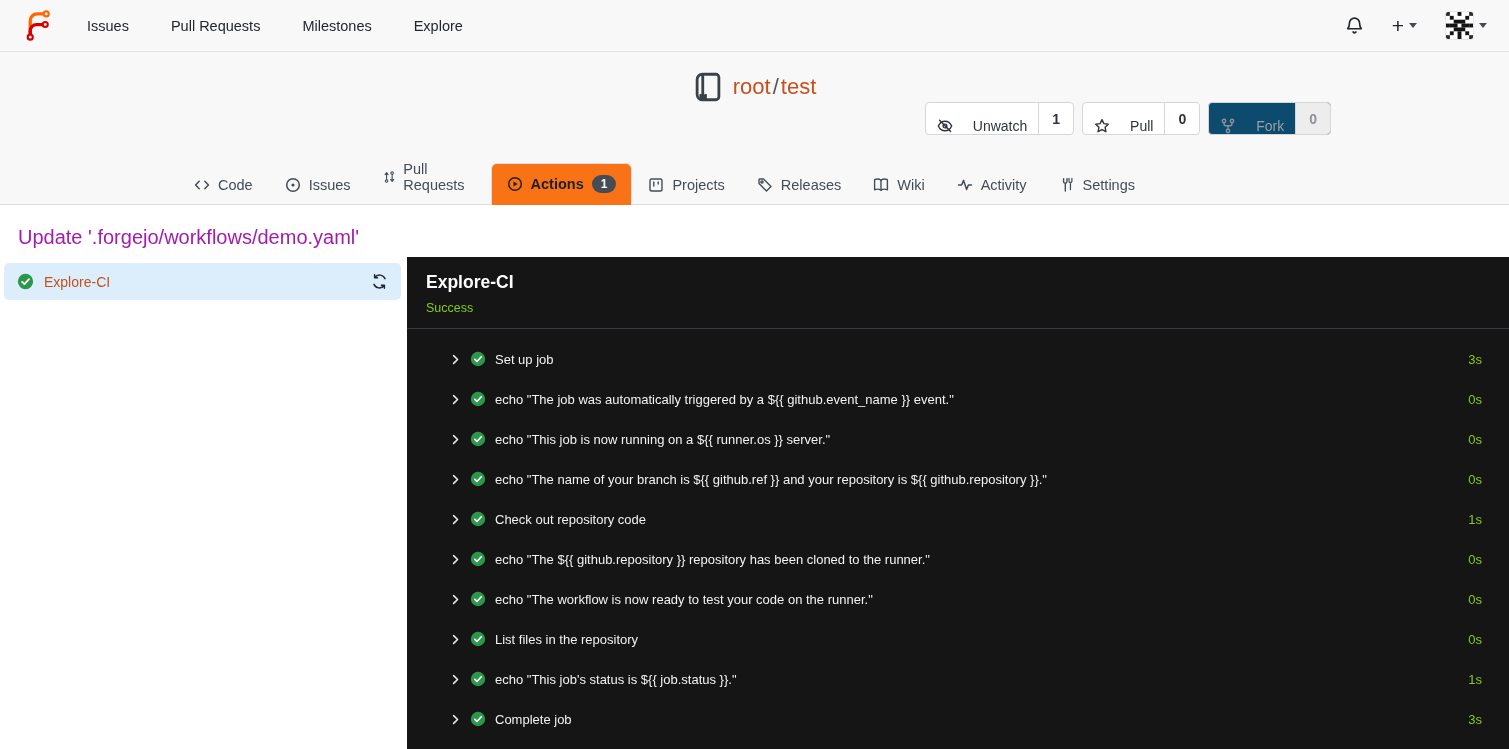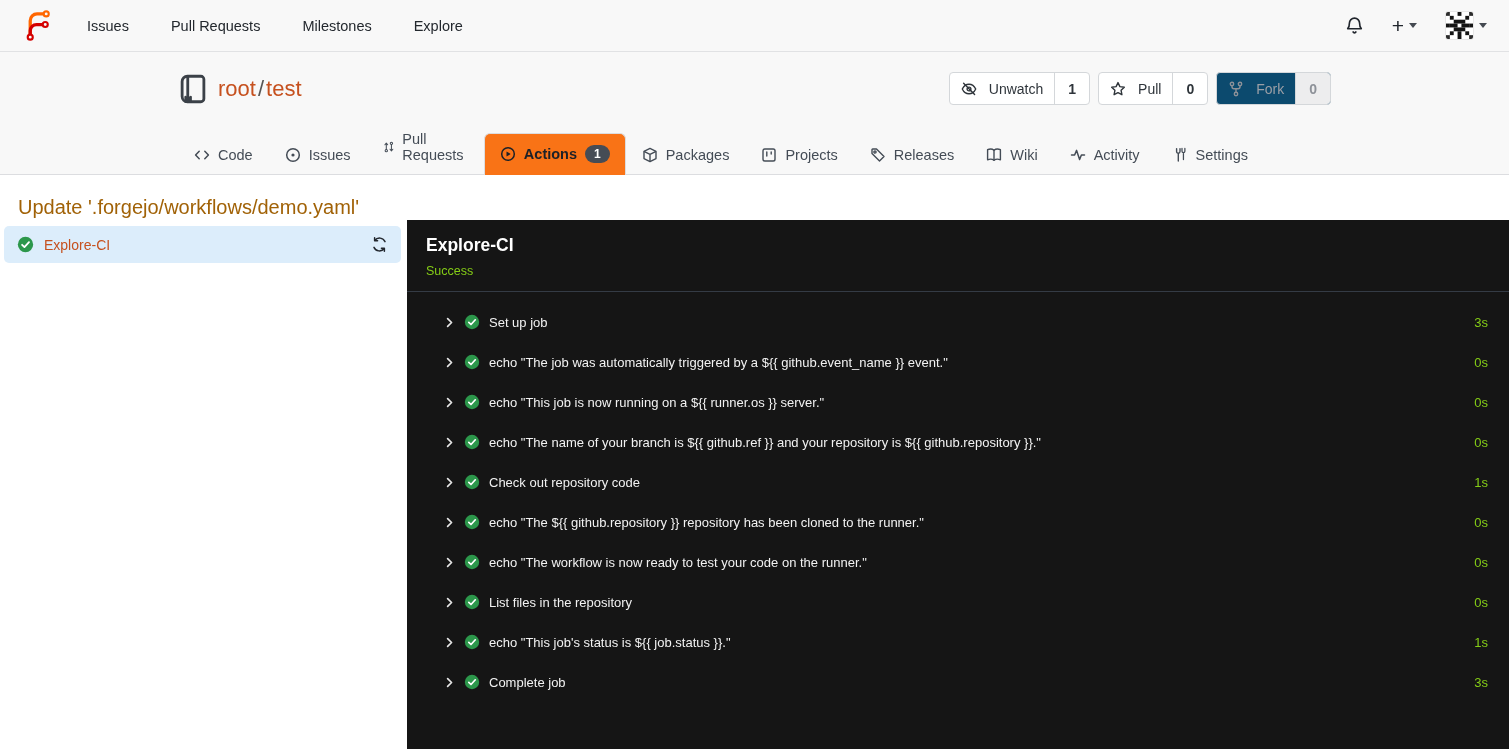--- a/index.html
+++ b/index.html
@@ -23,31 +23,31 @@
   .nav-link { font-size:14.5px; color:#23282e; cursor:pointer; text-decoration:none; }
   .nav-right { margin-left:auto; display:flex; align-items:center; gap:28px; }
   .icon-btn { display:flex; align-items:center; gap:5px; color:#21262d; cursor:pointer; }
   .caret { width:0; height:0; border-left:4px solid transparent; border-right:4px solid transparent; border-top:5px solid #444a51; }
   .plus-glyph { font-size:21px; font-weight:400; line-height:1; color:#21262d; }
   .avatar-box { width:29px; height:29px; background:#fff; border:1px solid #e7e7e7; border-radius:3px; overflow:hidden; }
 
   
   .header-wrap { background:#f8f8f8; border-bottom:1px solid #dcdde0; flex:0 0 auto; }
   .container { width:1153px; margin:0 auto; }
-  .repo-row { display:flex; align-items:center; padding:20px 0 14px 0; }
+  .repo-row { display:flex; align-items:center; padding:20px 0 14px 0;flex-direction:column; }
   .repo-title { display:flex; align-items:center; gap:10px; font-size:22px; }
   .repo-link { color:#c6511f; text-decoration:none; cursor:pointer; }
   .repo-sep { color:#555; margin:0 2px; }
   .repo-buttons { margin-left:auto; display:flex; gap:8px; }
   .seg-btn {
     display:flex; align-items:stretch; height:33px;
     border:1px solid #d4d7da; border-radius:4px; background:#fff;
     overflow:hidden; font-size:14px; color:#2f353b; cursor:pointer;
   }
-  .seg-btn .seg-label { display:flex; align-items:center; gap:12px; padding:0 11px; }
+  .seg-btn .seg-label { display:flex; align-items:flex-end; gap:20px; padding:0 11px; }
   .seg-btn .seg-count { display:flex; align-items:center; padding:0 13px; border-left:1px solid #d4d7da; font-weight:600; }
   .seg-btn.disabled { background:#0c4a6e; color:#9b9fa6; cursor:default; }
   .seg-btn.disabled .seg-count { background:#ededee; color:#8d9198; }
 
   
   .tabs { display:flex; align-items:flex-end; padding:0; }
   .tab {
     display:flex; align-items:center; gap:8px;
     padding:11px 15px; font-size:14.5px; color:#444c56; cursor:pointer; text-decoration:none;
     border:1px solid transparent; border-bottom:none; border-radius:6px 6px 0 0;
@@ -56,37 +56,37 @@
     background:#f97316; border-color:#dcdde0; margin-bottom:-1px; padding-bottom:12px;
     color:#1c2128; font-weight:700;
   }
   .tab-badge {
     background:#464c55; color:#fff; font-size:12px; font-weight:600;
     border-radius:10px; padding:2px 9px; line-height:1.2;
   }
   .tab-settings { margin-left:auto; margin-right:180px; }
 
   
-  .run-title { font-size:20px; color:#a16207; margin:21px 18px 1px 18px; flex:0 0 auto; }
+  .run-title { font-size:20px; color:#a21caf; margin:21px 18px 8px 18px; flex:0 0 auto; }
 
   
   .run-body { display:flex; flex:1 1 auto; min-height:0; }
   .jobs-sidebar { width:407px; flex:0 0 407px; background:#fff; padding:6px 6px 0 4px; }
   .job-item {
     display:flex; align-items:center; gap:10px;
     background:#dcedfb; border-radius:5px; padding:10px 13px; cursor:pointer;
   }
   .job-name { color:#c6511f; font-size:14px; }
   .job-refresh { margin-left:auto; color:#21262d; cursor:pointer; }
 
   .panel { flex:1 1 auto; background:#151515; color:#e8e8e8; display:flex; flex-direction:column; }
   .panel-header { padding:15px 19px 13px 19px; border-bottom:1px solid #343b45; }
   .panel-title { color:#ffffff; font-size:17.5px; font-weight:700; }
   .panel-status { color:#84cc16; font-size:12.5px; margin-top:8px; }
-  .steps { padding:10px 6px; }
+  .steps { padding:10px 12px; }
   .step { display:flex; align-items:center; height:40px; padding:0 15px 0 29px; cursor:pointer; }
   .step-chevron { color:#e6e6e6; margin-right:7px; }
   .step-name { margin-left:9px; font-size:13px; color:#f2f2f2; }
   .step-duration { margin-left:auto; font-size:13px; color:#84cc16; }
   .check-icon { flex:0 0 auto; }
 </style>
 </head>
 <body>
 
 <nav class="navbar">
@@ -227,27 +227,20 @@
       </a>
       <a class="tab active">
         <svg width="16" height="16" viewBox="0 0 16 16" fill="none" stroke="currentColor" stroke-width="1.5">
           <circle cx="8" cy="8" r="6.3"></circle>
             <path d="M6.5 5.4 L10.6 8 L6.5 10.6 Z" fill="currentColor" stroke="none"></path>
         </svg>
         <span>Actions</span>
         <span class="tab-badge">1</span>
       </a>
       <a class="tab">
-        <svg width="16" height="16" viewBox="0 0 16 16" fill="none" stroke="currentColor" stroke-width="1.4" stroke-linejoin="round">
-          <path d="M8 1.4 L14 4.4 V11.6 L8 14.6 L2 11.6 V4.4 Z"></path>
-          <path d="M2 4.4 L8 7.4 L14 4.4 M8 7.4 V14.6"></path>
-        </svg>
-        <span>Packages</span>
-      </a>
-      <a class="tab">
         <svg width="16" height="16" viewBox="0 0 16 16" fill="none" stroke="currentColor" stroke-width="1.4" stroke-linecap="round" stroke-linejoin="round">
           <rect x="2" y="2" width="12" height="12" rx="1.8"></rect>
           <path d="M5.8 5 V9 M10.2 5 V7"></path>
         </svg>
         <span>Projects</span>
       </a>
       <a class="tab">
         <svg width="16" height="16" viewBox="0 0 16 16" fill="none" stroke="currentColor" stroke-width="1.4" stroke-linejoin="round">
           <path d="M2 6.5 V2.6 A.6.6 0 0 1 2.6 2 H6.5 L14 9.5 L9.5 14 Z"></path>
           <circle cx="5" cy="5" r="1.1"></circle>

